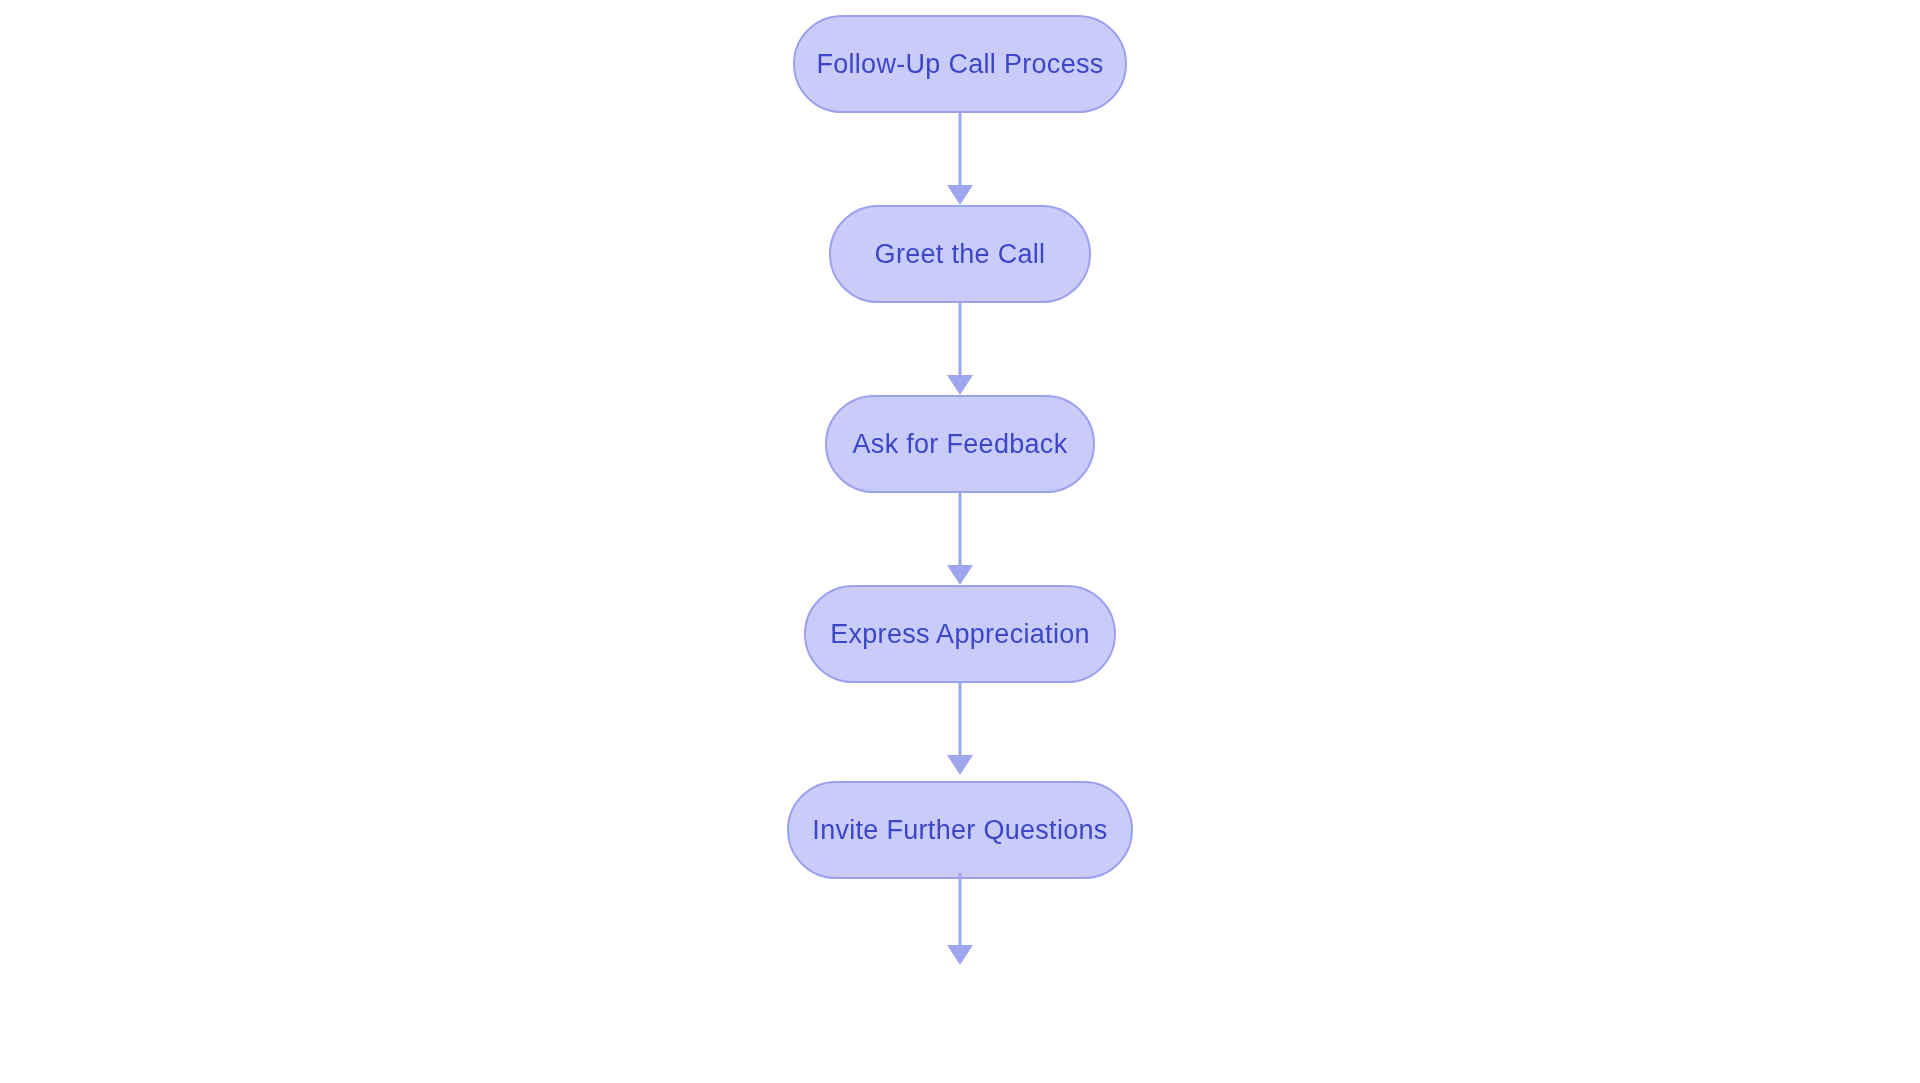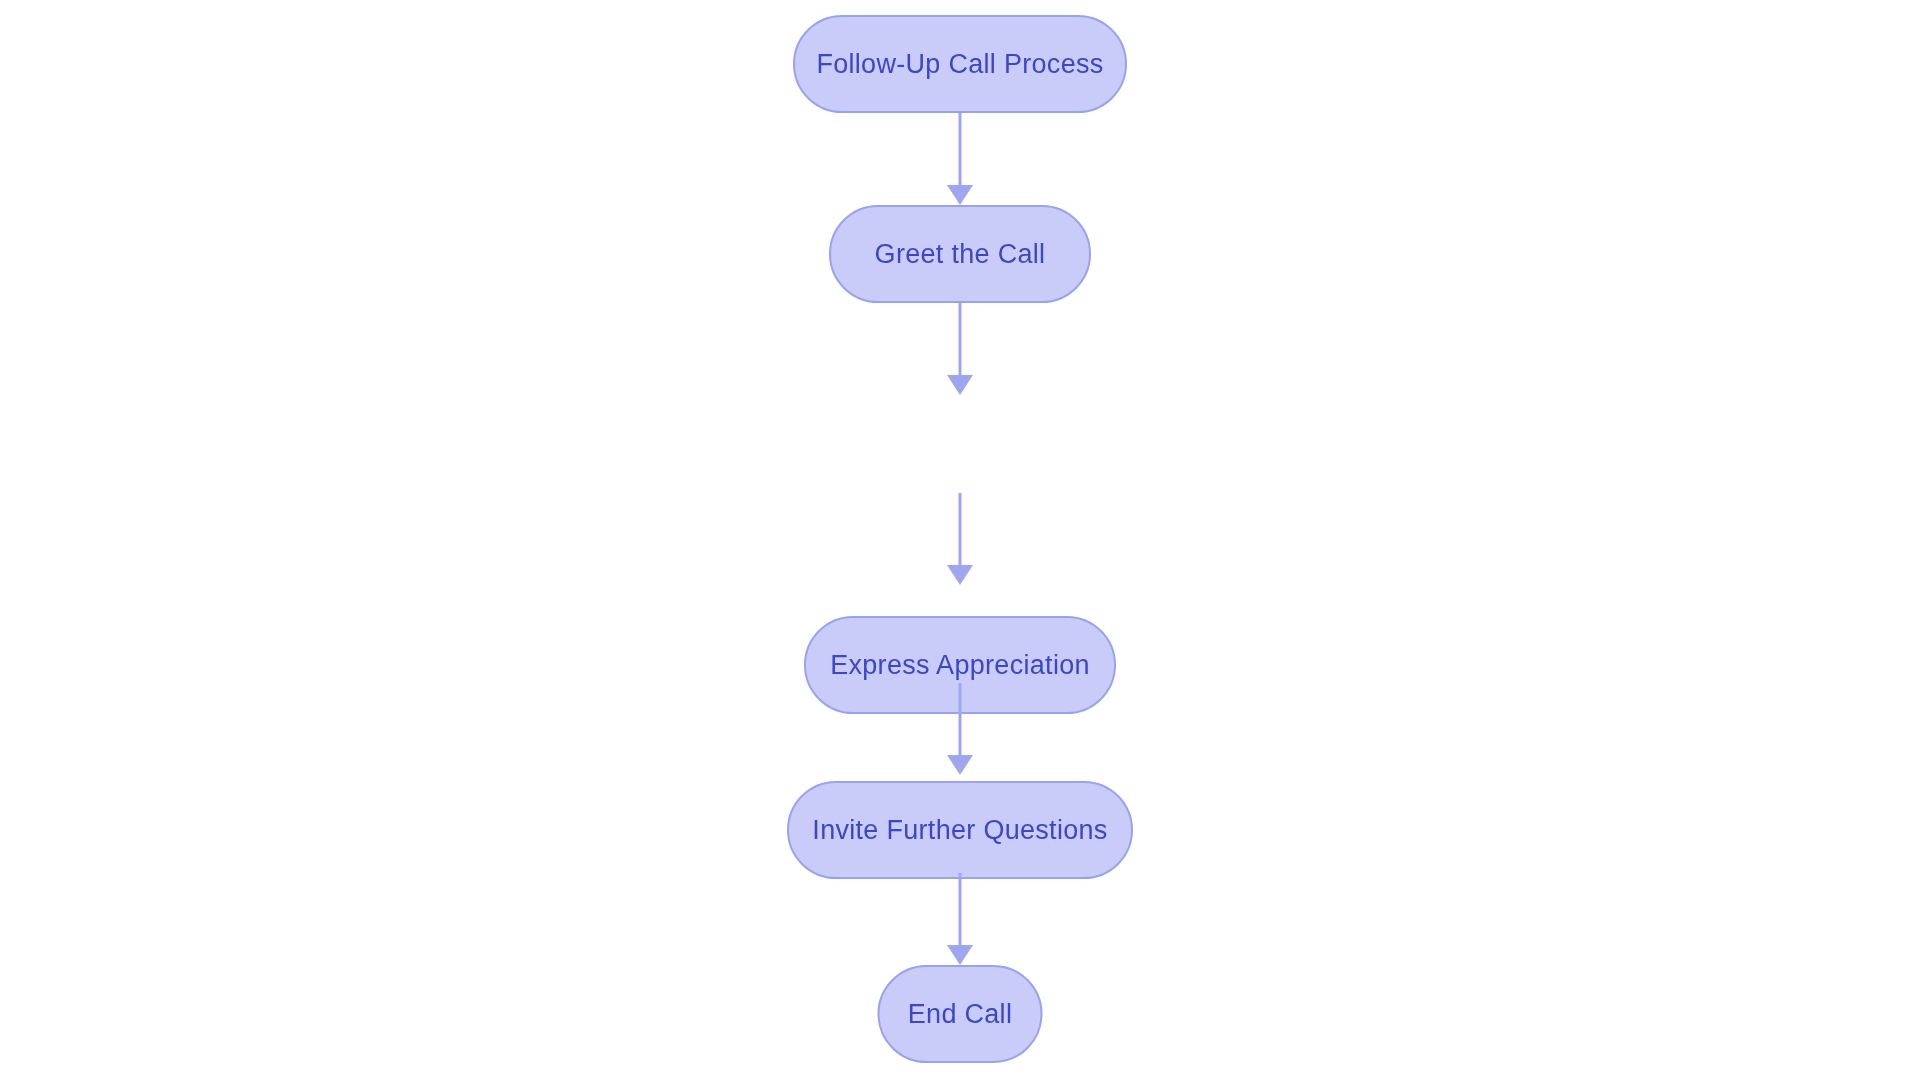--- a/index.html
+++ b/index.html
@@ -34,21 +34,21 @@
     align-items: center;
     justify-content: center;
     font-size: 27px;
     letter-spacing: 0.3px;
     white-space: nowrap;
   }
 
   .n1 { top: 15px;  width: 334px; }
   .n2 { top: 205px; width: 262px; }
   .n3 { top: 395px; width: 270px; }
-  .n4 { top: 616px; width: 312px; }
+  .n4 { top: 585px; width: 312px; }
   .n5 { top: 781px; width: 346px; }
   .n6 { top: 965px; width: 165px; }
 
   .arrow {
     position: absolute;
     left: 50%;
     transform: translateX(-50%);
     width: 26px;
     height: 92px;
   }
@@ -91,35 +91,35 @@
     <div class="head"></div>
   </div>
 
   <div class="node n2">Greet the Call</div>
 
   <div class="arrow a2">
     <div class="line"></div>
     <div class="head"></div>
   </div>
 
+  <div class="node n3">Ask for Feedback</div>
 
   <div class="arrow a3">
     <div class="line"></div>
     <div class="head"></div>
   </div>
 
   <div class="node n4">Express Appreciation</div>
 
   <div class="arrow a4">
     <div class="line"></div>
     <div class="head"></div>
   </div>
 
   <div class="node n5">Invite Further Questions</div>
 
   <div class="arrow a5">
     <div class="line"></div>
     <div class="head"></div>
   </div>
 
-  <div class="node n6">End Call</div>
 
 </div>
 
 </body></html>

